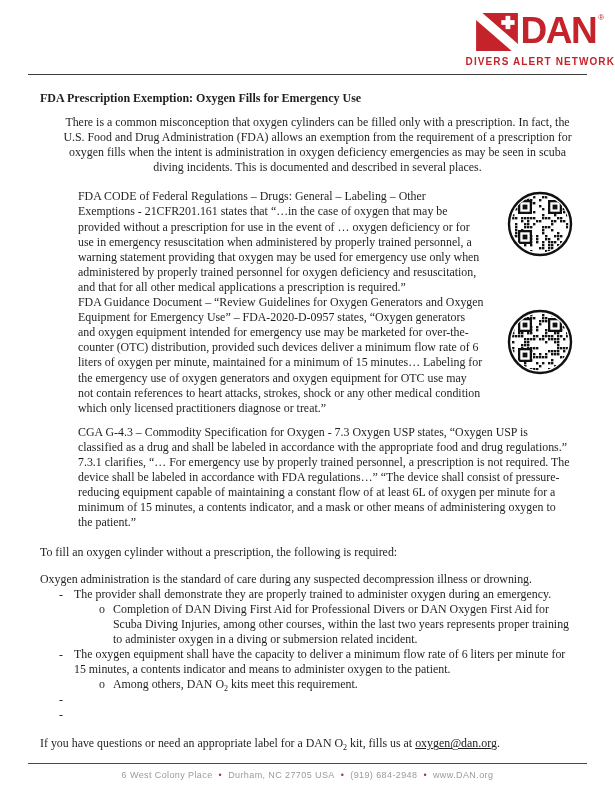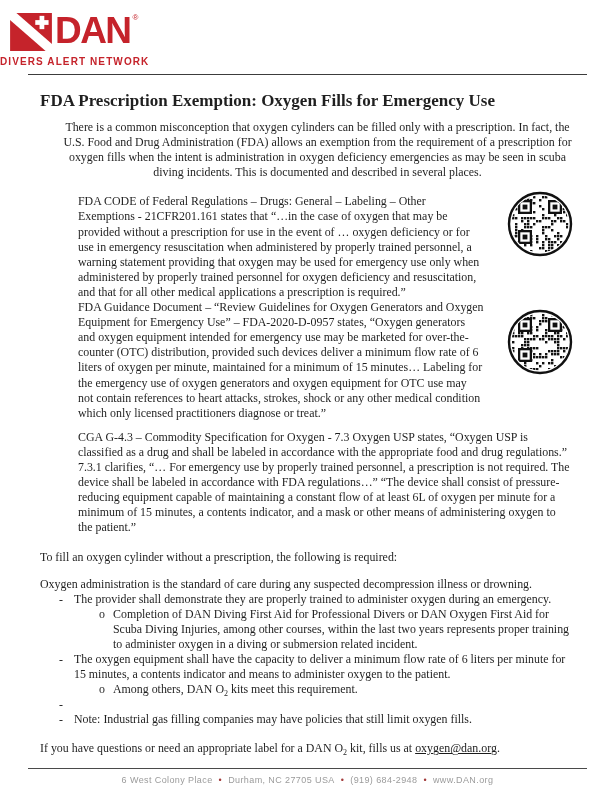--- a/index.html
+++ b/index.html
@@ -6,21 +6,21 @@
   .page{
     position:relative;
     width:615px;height:800px;
     background:#ffffff;
     overflow:hidden;
     font-family:"Liberation Serif","DejaVu Serif",serif;
     color:#1f1f1f;
     box-sizing:border-box;
   }
   
-  .header{padding-top:13px;display:flex;flex-direction:column;align-items:flex-start;}
+  .header{padding-top:13px;display:flex;flex-direction:column;align-items:flex-end;}
   .logo{display:flex;flex-direction:column;align-items:center;line-height:1;}
   .logo-row{display:flex;align-items:flex-start;gap:3px;}
   .wordmark{
     font-family:"Liberation Sans","DejaVu Sans",sans-serif;
     font-weight:700;font-size:37px;letter-spacing:-1.5px;
     color:var(--brand-red);line-height:0.95;
     transform:scaleY(1.02);
   }
   .regmark{
     font-family:"Liberation Sans",sans-serif;font-size:8px;
@@ -31,21 +31,21 @@
     font-weight:700;font-size:10px;letter-spacing:1.1px;
     color:var(--brand-red);margin-top:3px;white-space:nowrap;
   }
   .header-divider{
     border:none;border-top:1.6px solid #3c3c3c;
     margin:7px 28px 0 28px;width:calc(100% - 56px);
   }
   
   .content{padding:0 20px 0 40px;}
   .doc-title{
-    font-weight:700;font-size:17px;
+    font-weight:700;font-size:12px;
     margin-top:16px;white-space:pre;
   }
   .para{font-size:11.9px;line-height:15.1px;white-space:pre;}
   .intro{margin-top:9px;text-align:center;}
   .quote{margin-left:38px;}
   .quote-1{margin-top:14px;}
   .quote-2{}
   .quote-3{margin-top:9px;}
   .std-care{margin-top:11px;}
   .req-intro{margin-top:15px;}
@@ -153,21 +153,20 @@
       </div>
       <div class="req-item lvl2">
         <span class="marker">o</span>
         <span class="req-text"><span>Among others, DAN O</span><sub class="o2">2</sub><span> kits meet this requirement.</span></span>
       </div>
       <div class="req-item lvl1">
         <span class="marker">-</span>
       </div>
       <div class="req-item lvl1">
         <span class="marker">-</span>
-        <span class="req-text">Note: Industrial gas filling companies may have policies that still limit oxygen fills.</span>
       </div>
     </div>
 
     <div class="para closing"><span>If you have questions or need an appropriate label for a DAN O</span><sub class="o2">2</sub><span> kit, fills us at </span><a href="#">oxygen@dan.org</a><span>.</span></div>
   </div>
 
   <div class="qr-slot qr-1"><svg width="66" height="66" viewBox="0 0 66 66">
         <defs>
           <clipPath id="clip7">
             <circle cx="33" cy="33" r="28.5"></circle>

